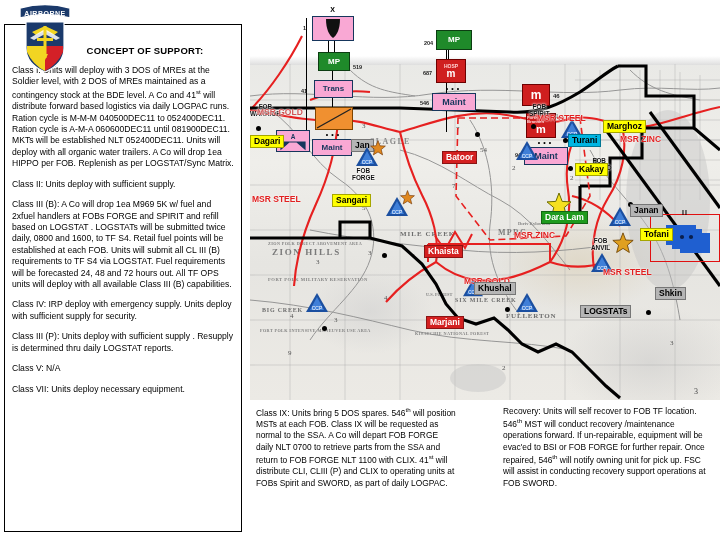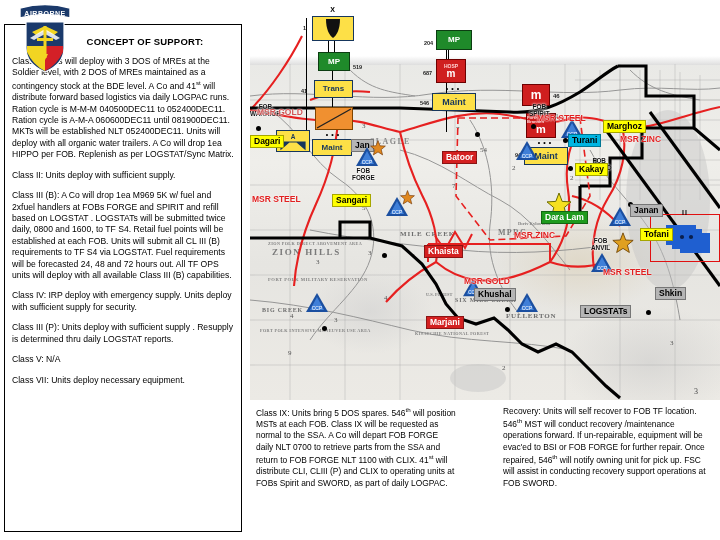--- a/index.html
+++ b/index.html
@@ -15,21 +15,21 @@
   
   #concept-panel{
     position:absolute;left:4px;top:24px;width:238px;height:508px;
     border:1px solid #000;background:#fff;
     box-sizing:border-box;
     padding:6px 7px 4px 7px;
     overflow:hidden;
   }
   #concept-title{
     text-align:center;font-size:9.5px;font-weight:bold;
-    letter-spacing:.2px;margin:5px 0 9px 44px;
+    letter-spacing:.2px;margin:14px 0 9px 44px;
   }
   .para{
     font-size:8.6px;line-height:1.33;margin:0 0 9px 0;
     text-align:left;
   }
   .sup{font-size:6.2px;vertical-align:super;}
 
   
   #patch{
     position:absolute;left:14px;top:2px;width:62px;height:72px;z-index:5;
@@ -88,21 +88,21 @@
   .dot{
     position:absolute;width:5px;height:5px;border-radius:50%;background:#000;
   }
 
   
   .usym{
     position:absolute;box-sizing:border-box;
     display:flex;align-items:center;justify-content:center;
     font-size:8px;font-weight:bold;line-height:1;
   }
-  .usym.blue{background:#fde047;border:1.5px solid #16365c;color:#16365c;}
+  .usym.blue{background:#f9a8d4;border:1.5px solid #16365c;color:#16365c;}
   .usym.green{background:#1f8a2a;border:1.5px solid #0c3d12;color:#fff;}
   .usym.red{background:#cf1f1f;border:1.5px solid #6d0000;color:#fff;}
   .usym.orange{background:#f09030;border:1.5px solid #7d4400;}
   .echelon{
     position:absolute;font-size:7px;font-weight:bold;color:#000;
     letter-spacing:1px;white-space:nowrap;text-align:center;
   }
   .sidenum{
     position:absolute;font-size:5.5px;color:#222;font-weight:bold;
   }
@@ -424,18 +424,18 @@
   <div class="twn y" style="left:353px;top:120px;">Marghoz</div>
   <div class="twn y" style="left:325px;top:163px;">Kakay</div>
   <div class="twn y" style="left:82px;top:194px;">Sangari</div>
   <div class="twn y" style="left:390px;top:228px;">Tofani</div>
   <div class="twn r" style="left:192px;top:131px;margin-top:20px;">Batoor</div>
   <div class="twn r" style="left:174px;top:245px;">Khaista</div>
   <div class="twn r" style="left:176px;top:316px;">Marjani</div>
   <div class="twn g" style="left:291px;top:211px;">Dara Lam</div>
   <div class="twn b" style="left:318px;top:134px;">Turani</div>
   <div class="twn gy" style="left:380px;top:204px;">Janan</div>
-  <div class="twn gy" style="left:224px;top:288px;">Khushal</div>
+  <div class="twn gy" style="left:224px;top:282px;">Khushal</div>
   <div class="twn gy" style="left:405px;top:287px;">Shkin</div>
   <div class="twn gy" style="left:330px;top:305px;">LOGSTATs</div>
 
   <div style="position:absolute;left:444px;top:387px;font-size:8px;color:#444;font-family:'Liberation Serif',serif;">3</div>
 </div>
 
 </body></html>

